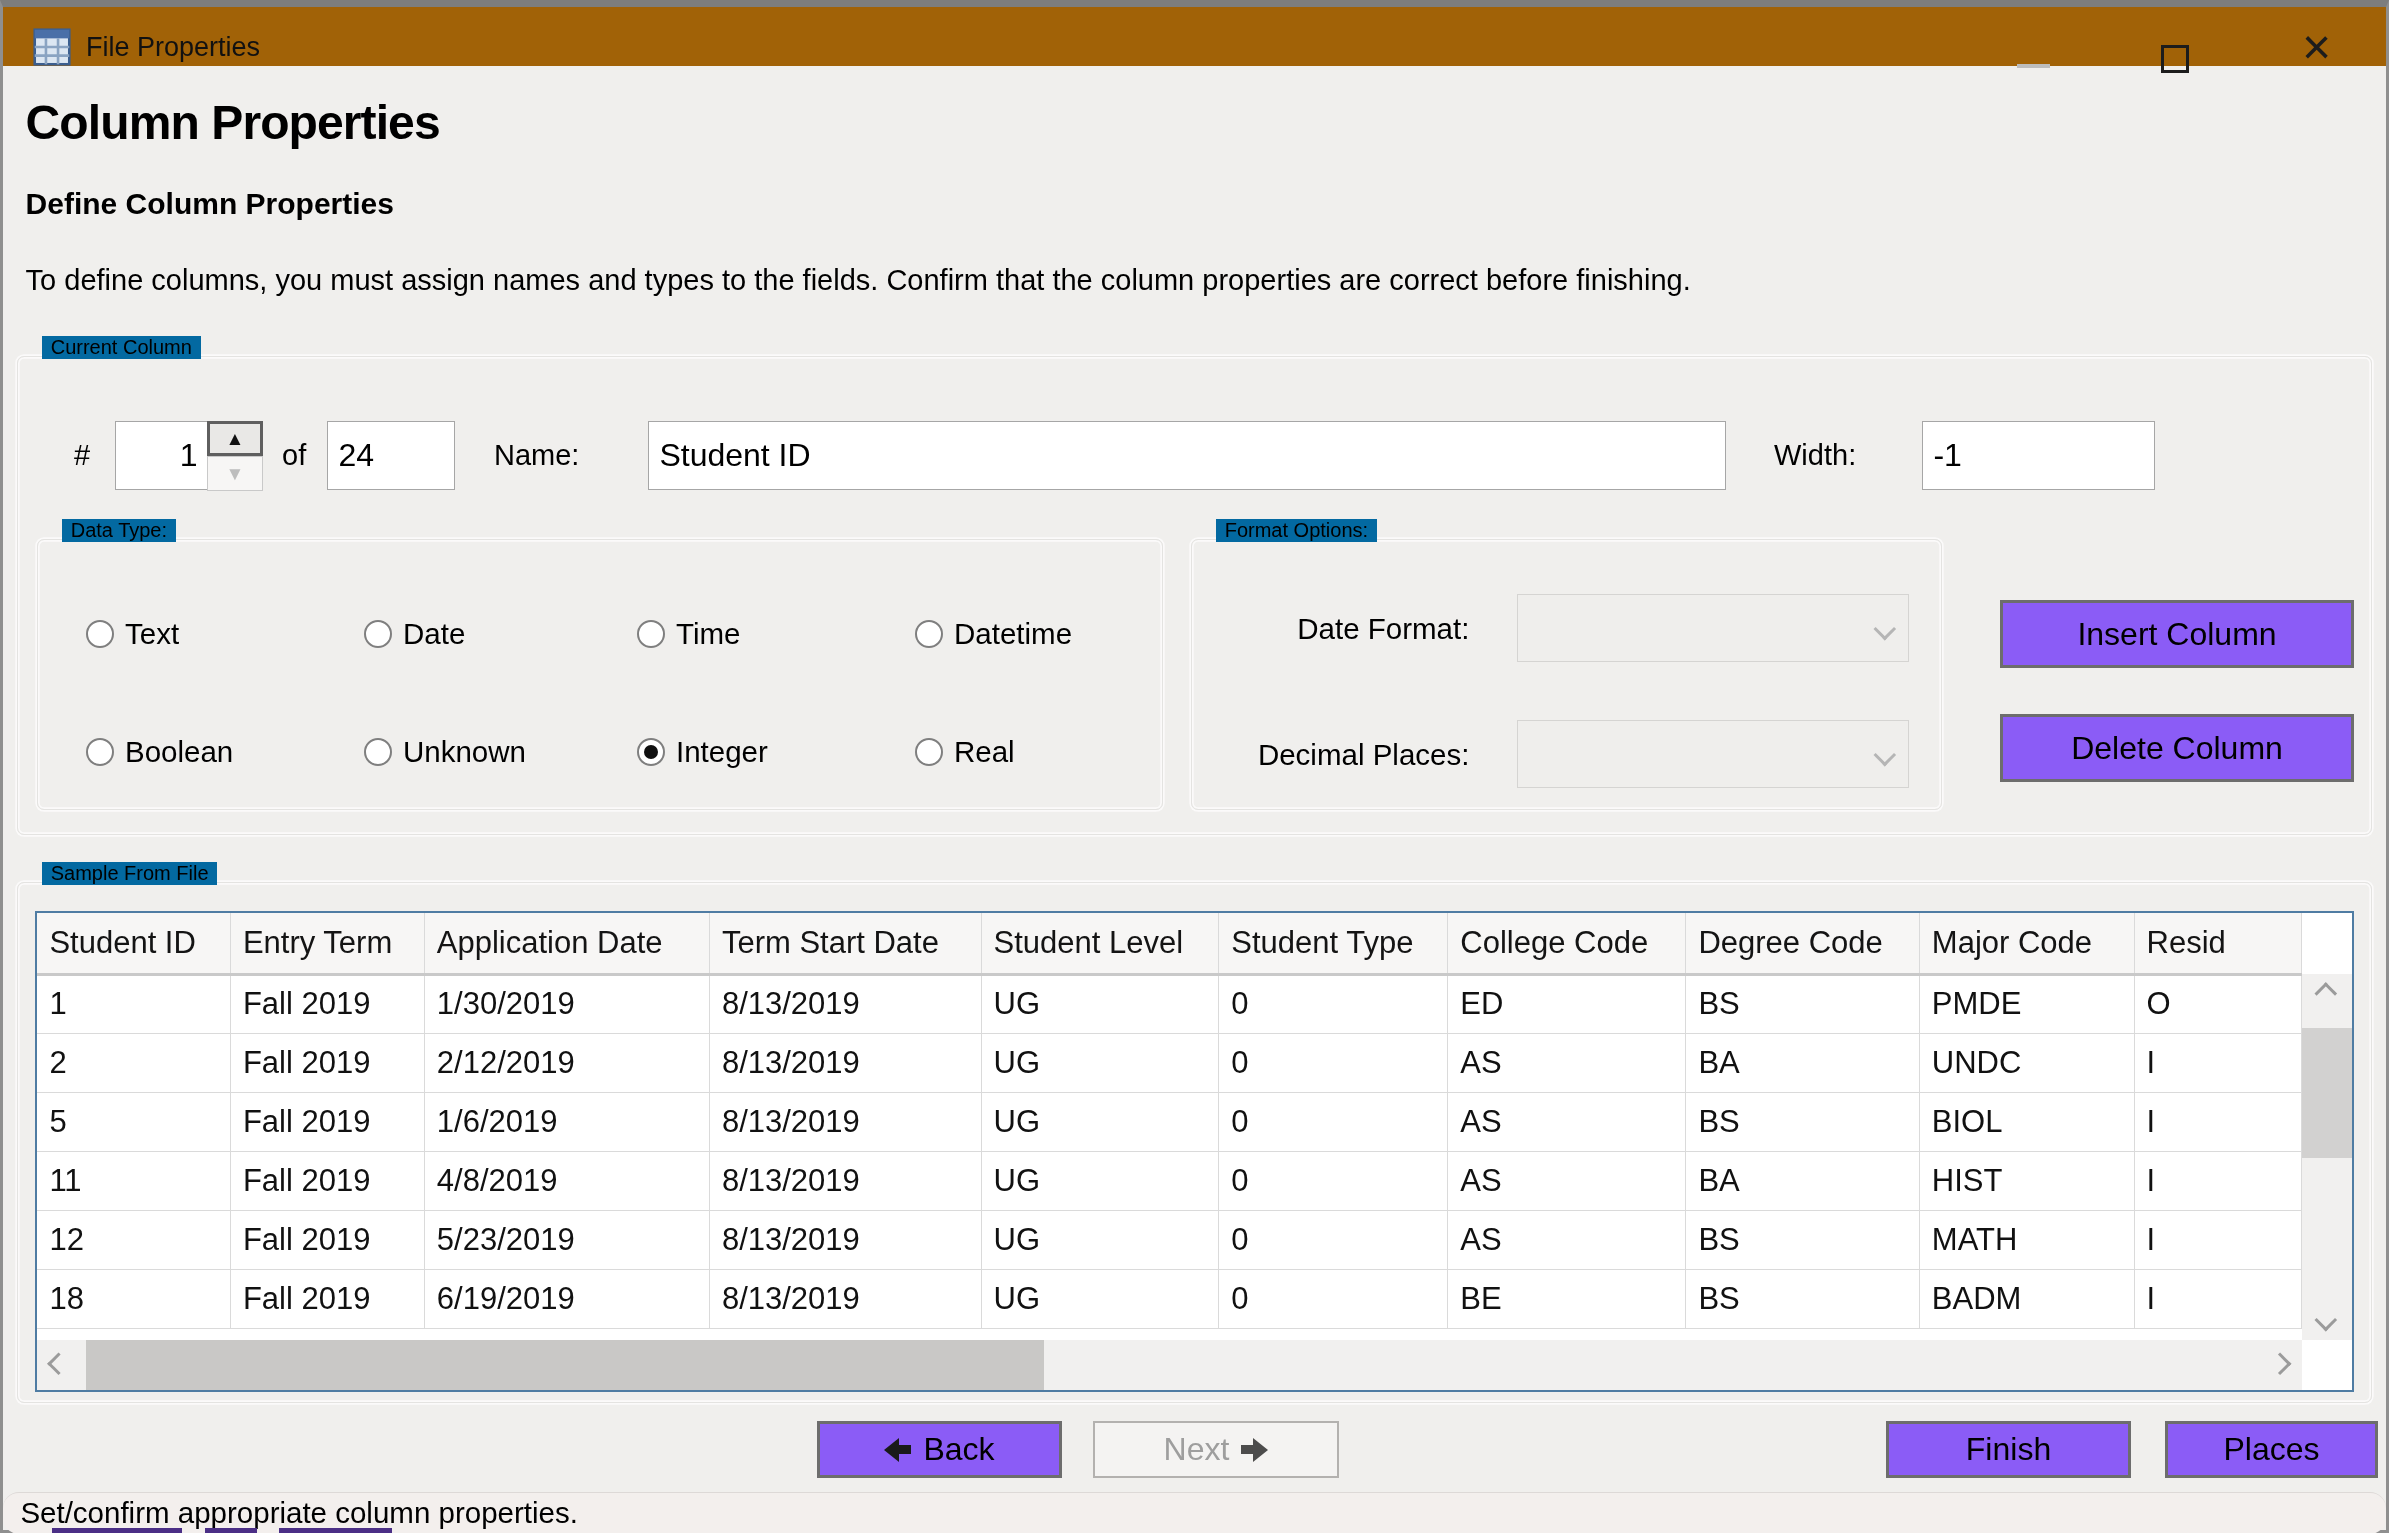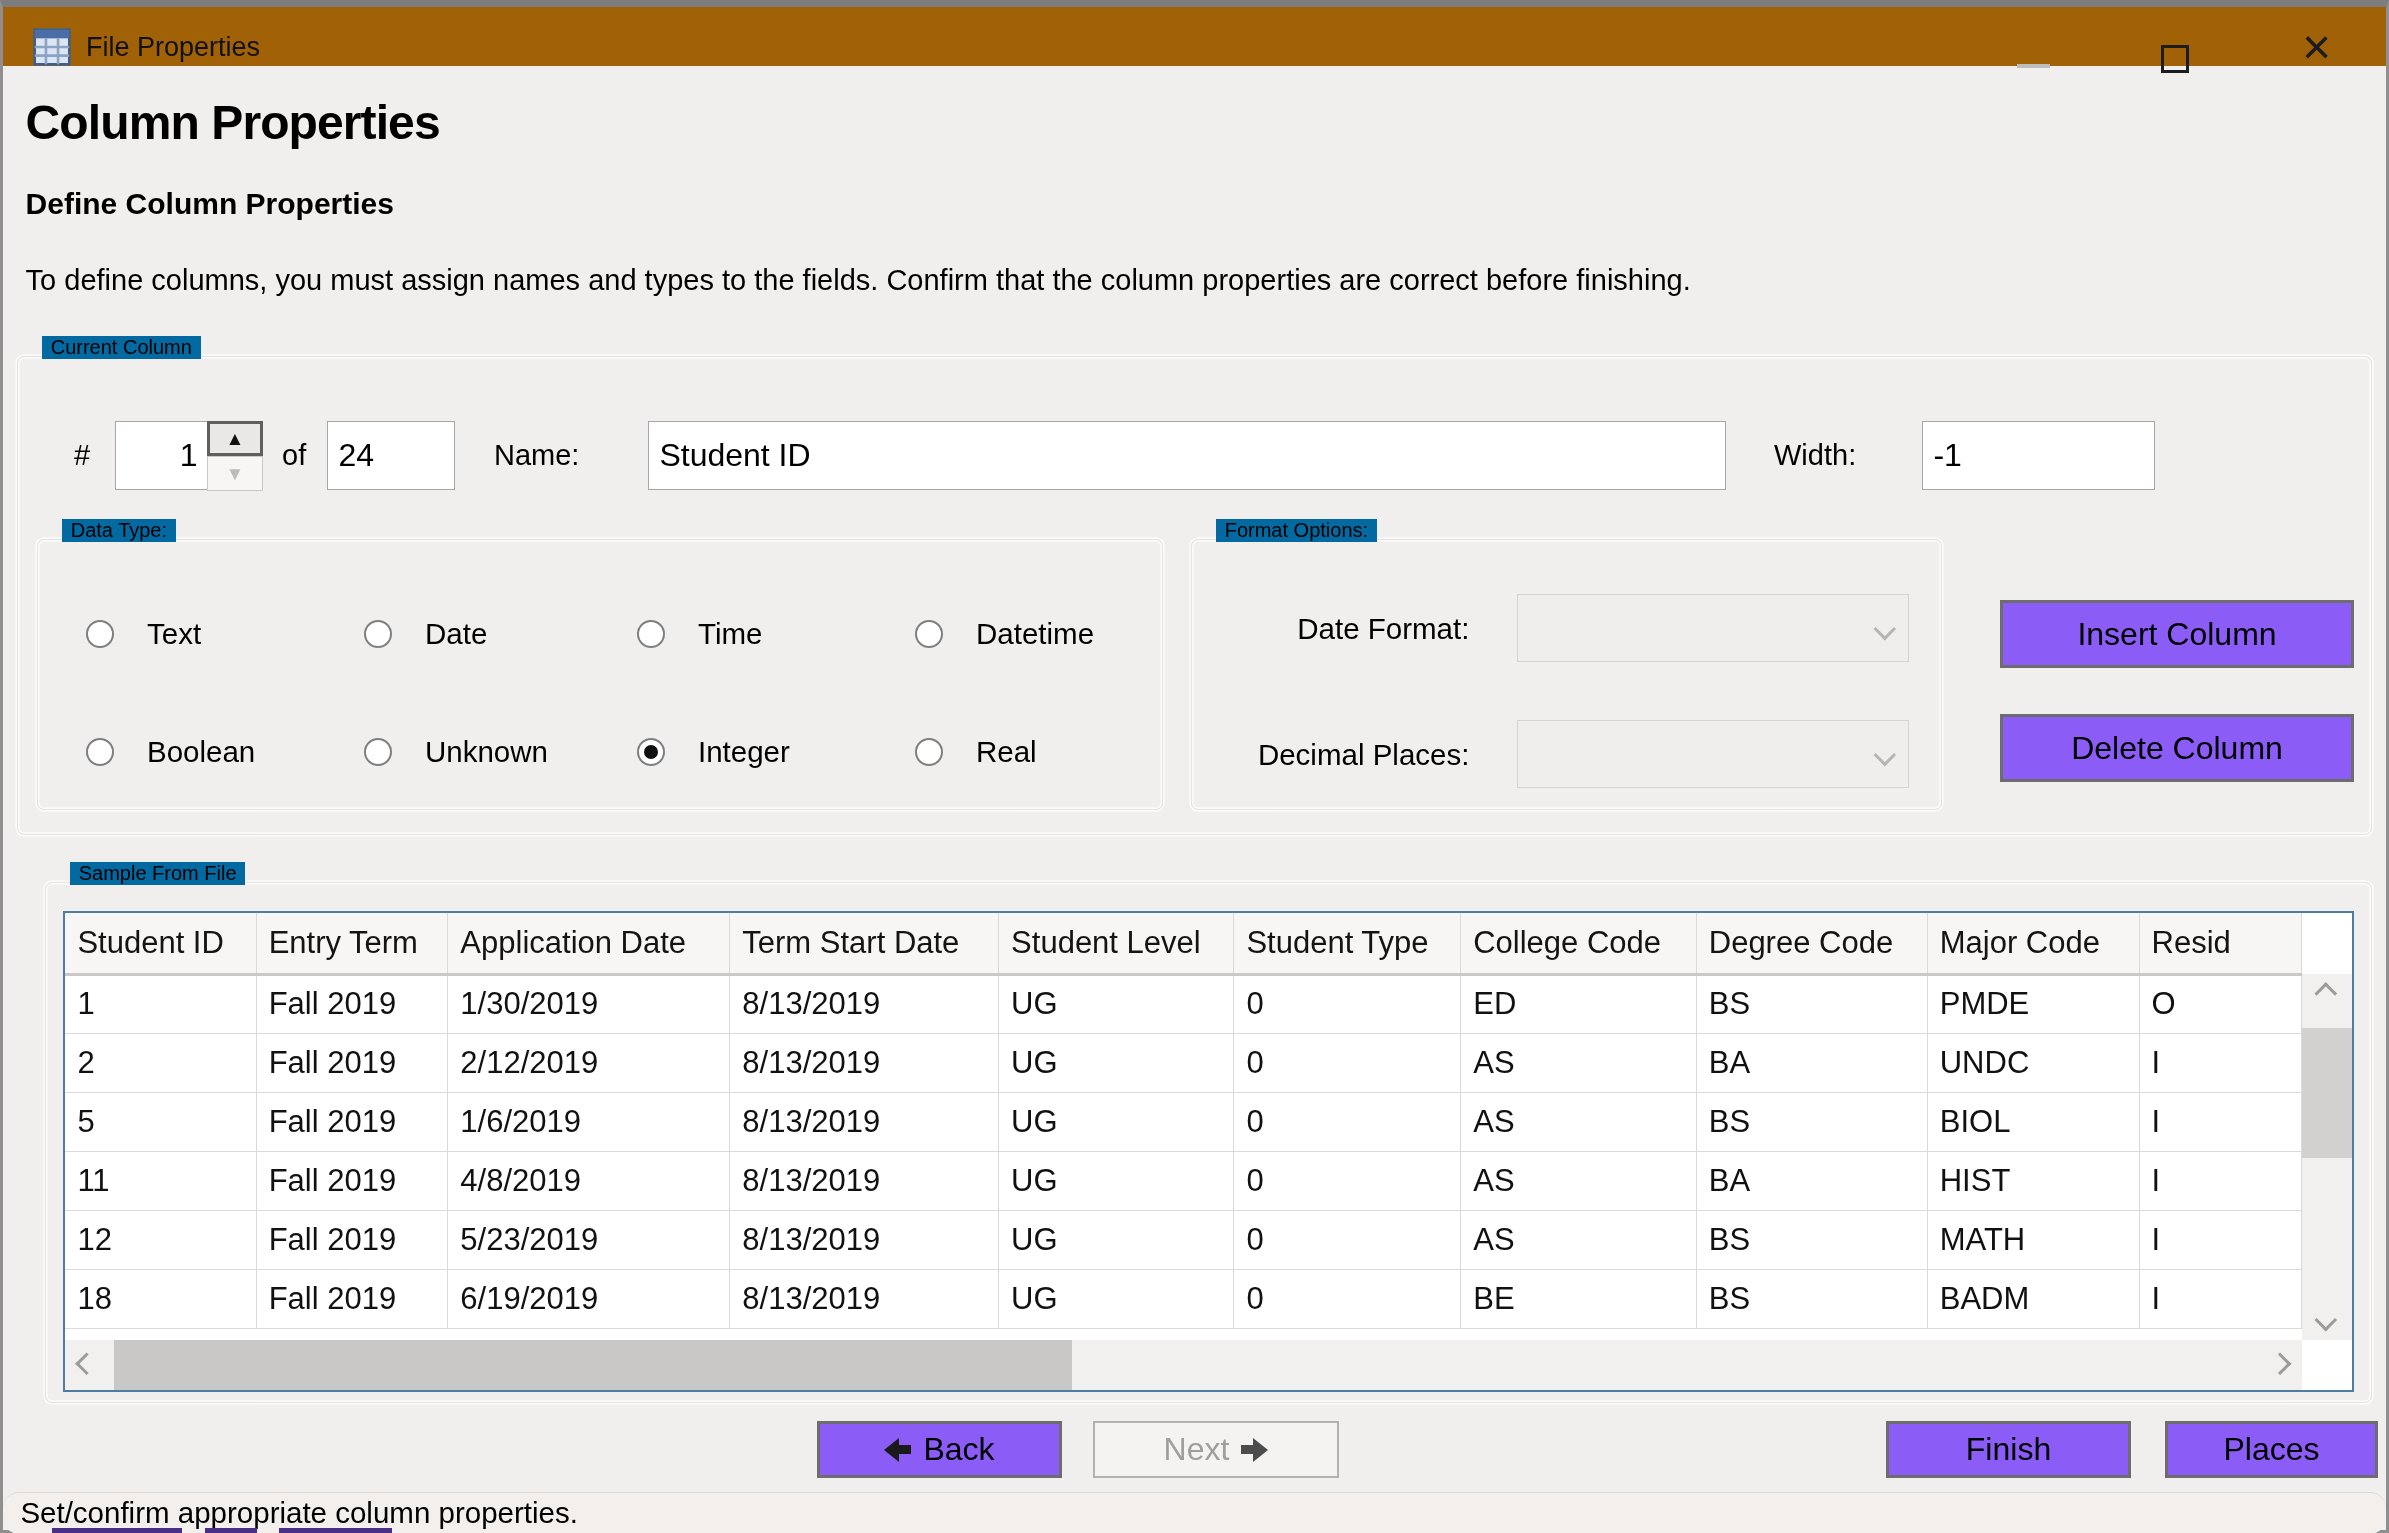--- a/index.html
+++ b/index.html
@@ -41,21 +41,21 @@
   .spinners { position:absolute; left:189px; top:0; width:56px; height:69px; }
   .spinbtn { position:absolute; left:0; width:56px; height:35px; padding:0; cursor:default; }
   .spin-up { top:0; background:#e9e8e6; border:3.5px solid #5f5f5f; }
   .spin-down { top:35px; background:#f7f6f5; border:1.7px solid #c9c9c9; }
   .spin-up span { display:block; text-align:center; font-size:19px; line-height:26px; color:#111; }
   .spin-down span { display:block; text-align:center; font-size:19px; line-height:29.5px; color:#bdbdbd; }
 
   #dataType { left:19px; top:182px; width:1126px; height:271px; }
   .radio-grid { position:absolute; inset:35px 17.4px 17.4px 48px; display:grid;
     grid-template-columns:278px 273px 278px 1fr; grid-auto-rows:118px; align-items:center; }
-  .radio-opt { display:flex; align-items:center; gap:33px; cursor:default; }
+  .radio-opt { display:flex; align-items:center; gap:11px; cursor:default; }
   .radio-circle { width:28px; height:28px; border:2.6px solid #7f7f7f; border-radius:50%;
     background:#fff; position:relative; flex:0 0 auto; }
   .radio-circle.sel::after { content:""; position:absolute; left:50%; top:50%; width:14px; height:14px;
     margin:-7px 0 0 -7px; border-radius:50%; background:#101010; }
   .radio-text { font-size:29.5px; }
 
   #formatOptions { left:1173px; top:182px; width:751px; height:271px; }
   .fo-row { position:absolute; left:0; right:0; height:69px; }
   .fo-row1 { top:54px; } .fo-row2 { top:180px; }
   .fo-lbl { position:absolute; left:17.4px; width:260px; text-align:right; font-size:29.5px; line-height:69px; }
@@ -69,21 +69,21 @@
   .chev-up   { transform:rotate(-135deg); }
   .chev-left { transform:rotate(135deg); }
   .chev-right{ transform:rotate(-45deg); }
 
   .btn { position:absolute; background:#8b5cf6; border:3.5px solid #6d6d6d;
     font-family:"Liberation Sans",sans-serif; font-size:32px; color:#000; cursor:default; }
   #insertBtn { left:1982px; top:243px; width:354px; height:68px; }
   #deleteBtn { left:1982px; top:357px; width:354px; height:68px; }
 
   
-  #sampleBox { left:14px; right:14px; top:875px; height:521px;margin-left:28px; }
+  #sampleBox { left:14px; right:14px; top:875px; height:521px; }
   .table-frame { position:absolute; left:17.4px; right:17.4px; top:28px; bottom:10.4px;
     border:2.6px solid #4f7ca3; background:#fff; }
   .grid-wrap { position:absolute; left:0; top:0; right:50px; bottom:50px; overflow:hidden; background:#fff; }
   table { border-collapse:collapse; table-layout:fixed; }
   th, td { font-size:31px; font-weight:400; text-align:left; padding:0 0 0 12px;
     border-right:1.7px solid #dadada; overflow:hidden; white-space:nowrap; }
   th { height:61px; background:#f7f6f5; border-bottom:3.5px solid #c9c9c9; color:#141414; }
   td { height:59px; border-bottom:1.7px solid #dadada; color:#111; background:#fff; }
 
   .vscroll { position:absolute; right:0; top:61px; bottom:50px; width:50px; background:#f1f0ef; }

